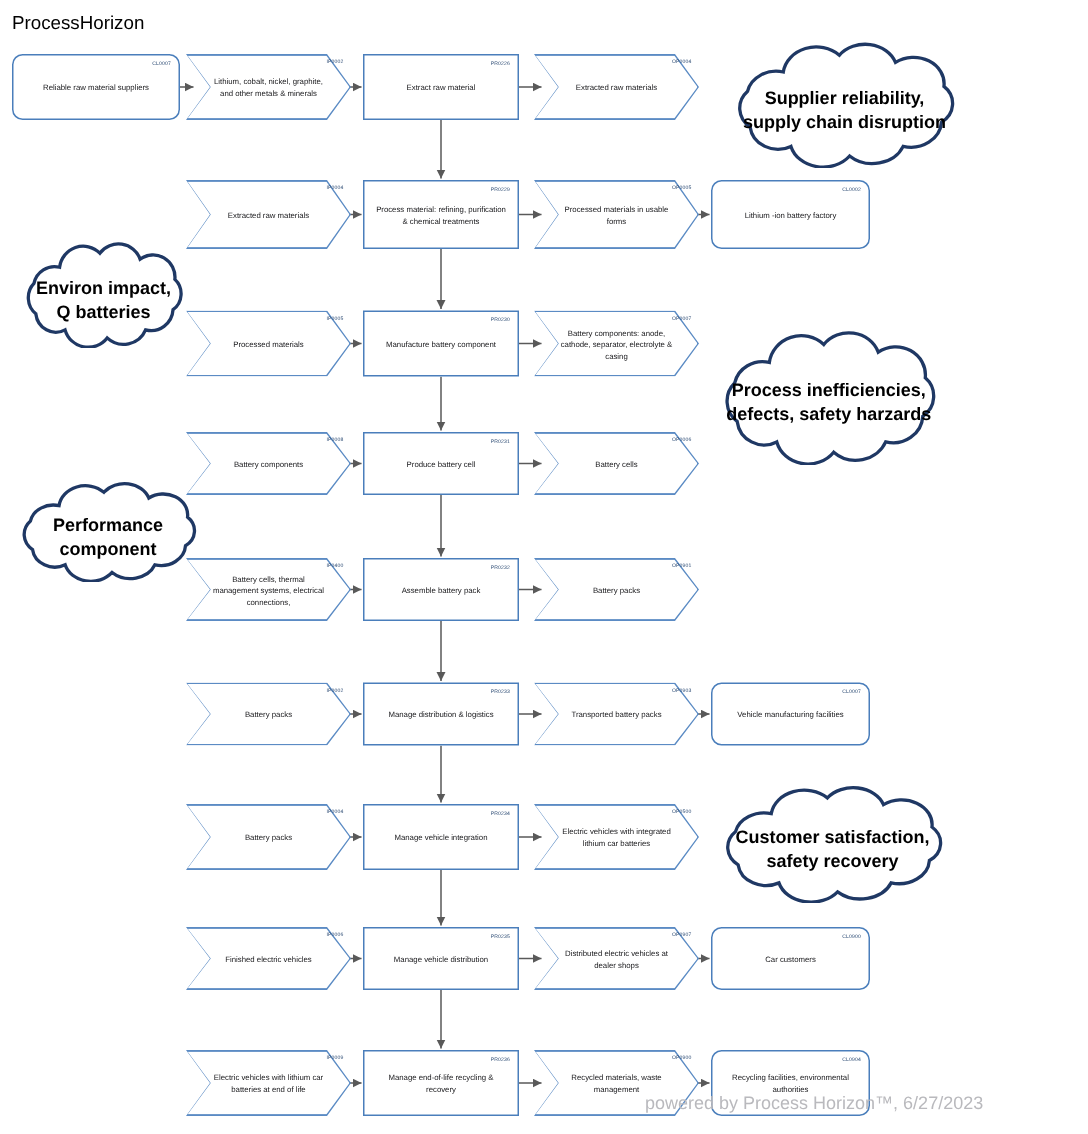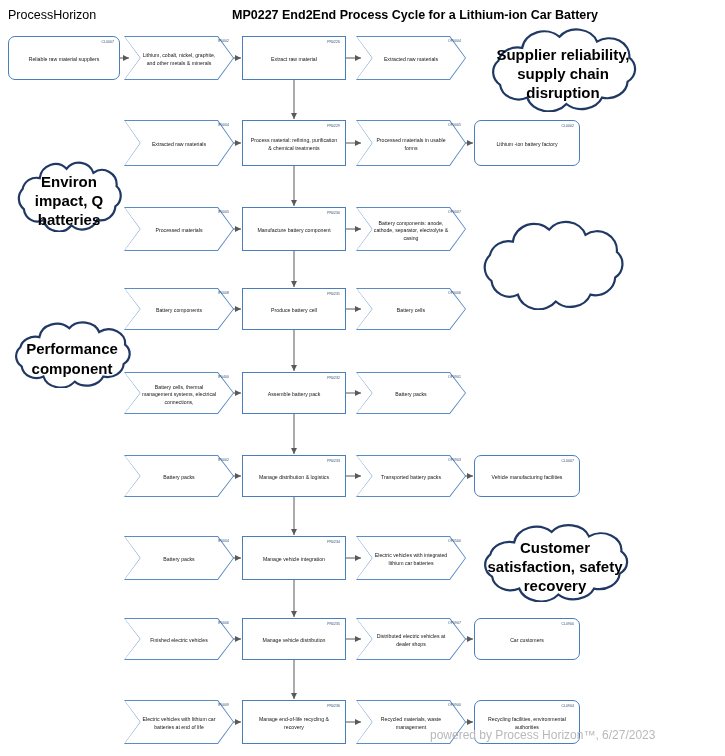--- a/index.html
+++ b/index.html
@@ -90,21 +90,21 @@
 
   
   .cloud{
     position:absolute;
     display:flex;align-items:center;justify-content:center;
     text-align:center;
   }
   .cloud svg{position:absolute;left:0;top:0;}
   .cloud .cloud-text{
     position:relative;
-    font-size:15px;
+    font-size:12px;
     font-weight:bold;
     line-height:1.28;
     color:#000;
     padding:0 14px;
     margin-top:11px;
   }
 
   
   #wires{position:absolute;left:0;top:0;pointer-events:none;}
 
@@ -117,21 +117,20 @@
     white-space:nowrap;
     font-family:"Liberation Sans", sans-serif;
   }
 </style>
 </head>
 <body>
 
 <div id="canvas">
 
   <div class="brand">ProcessHorizon</div>
-  <div class="doc-title">MP0227 End2End Process Cycle for a Lithium-ion Car Battery</div>
 
   <svg id="wires" width="725" height="756">
     <defs>
       <marker id="ah" markerWidth="7" markerHeight="7" refX="6" refY="3" orient="auto">
         <path d="M0,0 L6,3 L0,6 z" fill="#595959"></path>
       </marker>
     </defs>
     <g id="wire-group" stroke="#595959" stroke-width="1" fill="none">
         <path d="M120,58 L129,58" marker-end="url(#ah)"></path>
         <path d="M232,58 L241,58" marker-end="url(#ah)"></path>
@@ -343,20 +342,21 @@
       <div class="cloud" style="left: 8px; top: 158px; width: 122px; height: 74px;">
         <svg width="122" height="74" viewBox="0 0 200 110" preserveAspectRatio="none">
           <path d="M52,30 A26,24 0 0 1 96,16 A25,22 0 0 1 140,22 A24,22 0 0 1 178,42 A20,19 0 0 1 176,72 A24,22 0 0 1 146,92 A26,23 0 0 1 104,100 A26,23 0 0 1 58,92 A22,21 0 0 1 26,76 A21,20 0 0 1 24,46 A23,21 0 0 1 52,30 Z" fill="#ffffff" stroke="#1f3864" stroke-width="2.2" vector-effect="non-scaling-stroke"></path>
         </svg>
         <div class="cloud-text">Environ impact, Q batteries</div>
       </div>
       <div class="cloud" style="left: 470px; top: 216px; width: 165px; height: 94px;">
         <svg width="165" height="94" viewBox="0 0 200 110" preserveAspectRatio="none">
           <path d="M52,30 A26,24 0 0 1 96,16 A25,22 0 0 1 140,22 A24,22 0 0 1 178,42 A20,19 0 0 1 176,72 A24,22 0 0 1 146,92 A26,23 0 0 1 104,100 A26,23 0 0 1 58,92 A22,21 0 0 1 26,76 A21,20 0 0 1 24,46 A23,21 0 0 1 52,30 Z" fill="#ffffff" stroke="#1f3864" stroke-width="2.2" vector-effect="non-scaling-stroke"></path>
         </svg>
+        <div class="cloud-text">Process inefficiencies, defects, safety harzards</div>
       </div>
       <div class="cloud" style="left: 4px; top: 318px; width: 136px; height: 70px;">
         <svg width="136" height="70" viewBox="0 0 200 110" preserveAspectRatio="none">
           <path d="M52,30 A26,24 0 0 1 96,16 A25,22 0 0 1 140,22 A24,22 0 0 1 178,42 A20,19 0 0 1 176,72 A24,22 0 0 1 146,92 A26,23 0 0 1 104,100 A26,23 0 0 1 58,92 A22,21 0 0 1 26,76 A21,20 0 0 1 24,46 A23,21 0 0 1 52,30 Z" fill="#ffffff" stroke="#1f3864" stroke-width="2.2" vector-effect="non-scaling-stroke"></path>
         </svg>
         <div class="cloud-text">Performance component</div>
       </div>
       <div class="cloud" style="left: 470px; top: 520px; width: 170px; height: 82px;">
         <svg width="170" height="82" viewBox="0 0 200 110" preserveAspectRatio="none">
           <path d="M52,30 A26,24 0 0 1 96,16 A25,22 0 0 1 140,22 A24,22 0 0 1 178,42 A20,19 0 0 1 176,72 A24,22 0 0 1 146,92 A26,23 0 0 1 104,100 A26,23 0 0 1 58,92 A22,21 0 0 1 26,76 A21,20 0 0 1 24,46 A23,21 0 0 1 52,30 Z" fill="#ffffff" stroke="#1f3864" stroke-width="2.2" vector-effect="non-scaling-stroke"></path>

